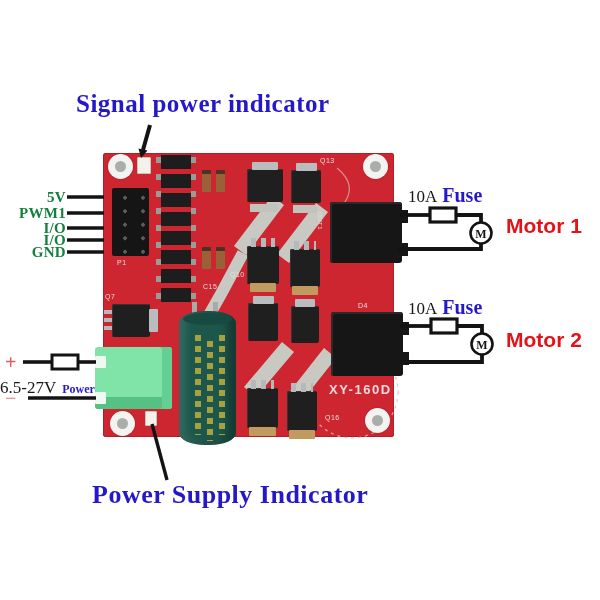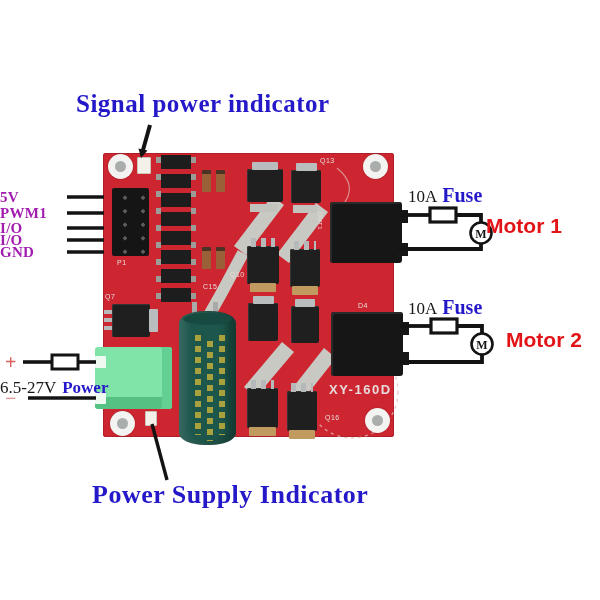--- a/index.html
+++ b/index.html
@@ -58,30 +58,30 @@
   .nub{width:10px;height:13px;background:#161616;}
   
   .silk{color:#e8dcdc;font-family:"Liberation Sans",sans-serif;font-size:7px;letter-spacing:.5px;}
   .silk.vert{writing-mode:vertical-rl;font-size:6px;}
   #model{left:329px;top:382px;color:#e6dada;font-family:"Liberation Sans",sans-serif;
      font-weight:bold;font-size:13px;letter-spacing:1.5px;}
   
   .bigblue{color:var(--blue);font-weight:bold;font-family:"Liberation Serif",serif;}
   #sig-label{left:76px;top:90px;font-size:25px;letter-spacing:.5px;}
   #psi-label{left:92px;top:480px;font-size:26px;letter-spacing:.5px;}
-  .pinlabel{left:0;width:66px;text-align:left;font-weight:bold;font-size:15px;color:#a21caf;
+  .pinlabel{left:0;width:66px;text-align:right;font-weight:bold;font-size:15px;color:#15803d;
      font-family:"Liberation Serif",serif;line-height:16px;letter-spacing:.3px;}
   .fuse-label{font-size:17px;color:#171717;white-space:nowrap;}
   .fuse-label .word{color:var(--blue);font-weight:bold;font-size:20px;margin-left:5px;}
   .motor-label{font-family:"Liberation Sans",sans-serif;font-weight:bold;font-size:21px;
      color:var(--red);white-space:nowrap;}
   #plus{left:5px;top:351px;font-size:20px;font-weight:bold;color:#d95f5f;}
   #minus{left:5px;top:387px;font-size:20px;font-weight:bold;color:#dc9c9c;}
   #vrange{left:0px;top:378px;font-size:17px;color:#171717;white-space:nowrap;}
-  #vrange .word{color:var(--blue);font-weight:bold;font-size:17px;margin-left:6px;}
+  #vrange .word{color:var(--blue);font-weight:bold;font-size:12px;margin-left:6px;}
   svg{position:absolute;left:0;top:0;}
 </style>
 </head>
 <body>
 
 <div id="stage">
 
   <div id="pcb" class="abs"></div>
 
   <svg width="600" height="600">
@@ -198,21 +198,21 @@
 
   <div class="abs pinlabel" style="top:189px">5V</div>
   <div class="abs pinlabel" style="top:205px">PWM1</div>
   <div class="abs pinlabel" style="top:220px">I/O</div>
   <div class="abs pinlabel" style="top:232px">I/O</div>
   <div class="abs pinlabel" style="top:244px">GND</div>
 
   <div class="abs fuse-label" style="left:408px;top:184px">
     <span>10A</span><span class="word">Fuse</span>
   </div>
-  <div class="abs motor-label" style="left:486px;top:214px">Motor 1</div>
+  <div class="abs motor-label" style="left:506px;top:214px">Motor 1</div>
 
   <div class="abs fuse-label" style="left:408px;top:296px">
     <span>10A</span><span class="word">Fuse</span>
   </div>
   <div class="abs motor-label" style="left:506px;top:328px">Motor 2</div>
 
   <div class="abs" id="plus">+</div>
   <div class="abs" id="vrange">
     <span>6.5-27V</span><span class="word">Power</span>
   </div>

